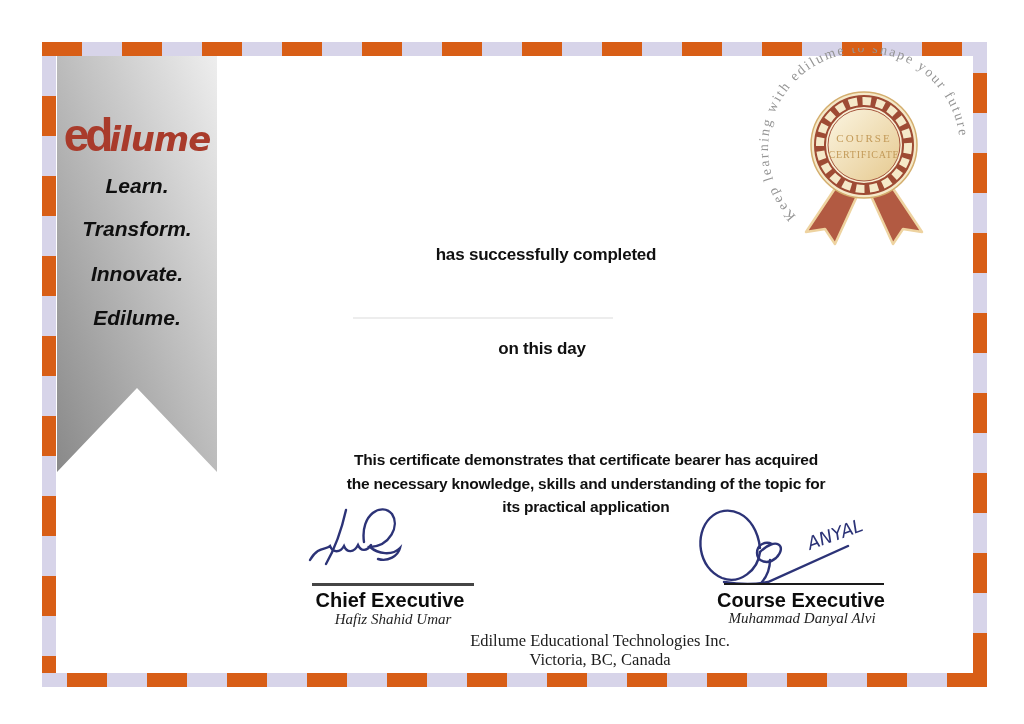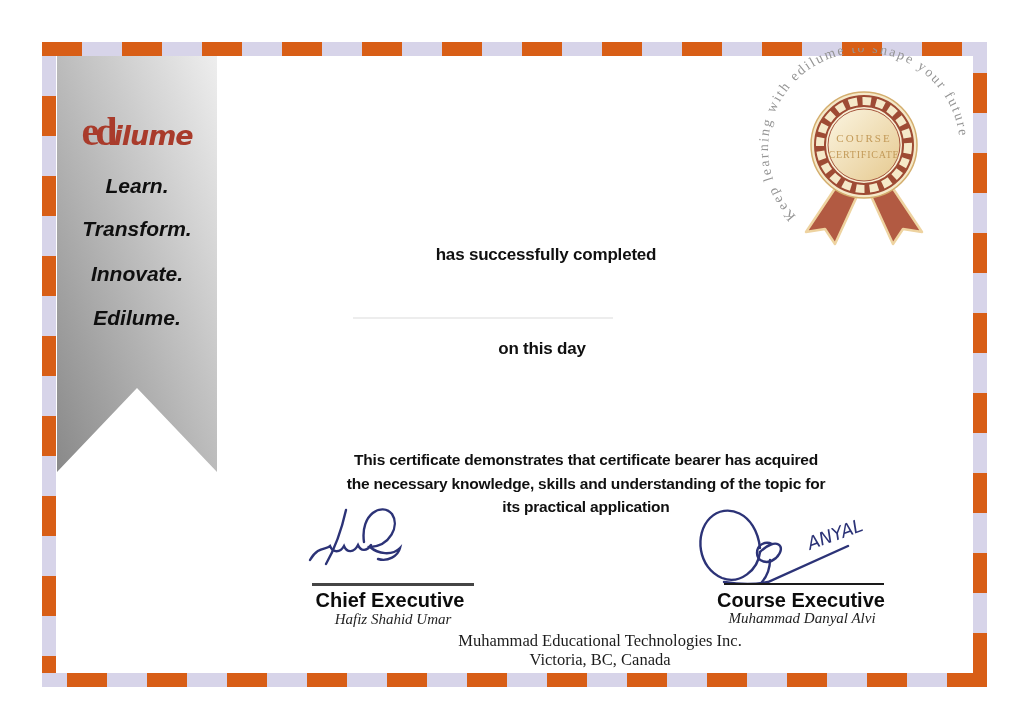--- a/index.html
+++ b/index.html
@@ -20,22 +20,22 @@
   .bd-left{left:42px;top:56px;width:14px;height:617px;
     background:repeating-linear-gradient(180deg,var(--lavender) 0 40px,var(--orange) 40px 80px);}
   .bd-right{left:973px;top:56px;width:14px;height:617px;
     background:repeating-linear-gradient(0deg,var(--orange) 0 40px,var(--lavender) 40px 80px);}
 
   
   .ribbon{position:absolute;left:57px;top:56px;width:160px;height:416px;
     background:linear-gradient(to top right,#898989,#eeeeee);
     clip-path:polygon(0 0,100% 0,100% 100%,50% 79.8%,0 100%);}
   .logo{position:absolute;left:0;top:52px;width:100%;text-align:center;color:var(--brand);white-space:nowrap;}
-  .logo-ed{font-family:Liberation Serif, serif;font-weight:bold;font-size:40px;letter-spacing:-4px;}
-  .logo-rest{font-family:"DejaVu Sans",sans-serif;font-weight:bold;font-style:italic;font-size:27px;letter-spacing:-1px;}
+  .logo-ed{font-family:Liberation Sans, sans-serif;font-weight:bold;font-size:46px;letter-spacing:-4px;}
+  .logo-rest{font-family:"DejaVu Sans",sans-serif;font-weight:bold;font-style:italic;font-size:34px;letter-spacing:-1px;}
   .motto-word{position:absolute;left:0;width:100%;text-align:center;
     font-family:Liberation Sans, sans-serif;font-style:italic;font-weight:600;font-size:21px;color:#0f0f0f;}
   .mw0{top:118px}.mw1{top:161px}.mw2{top:206px}.mw3{top:250px}
 
   
   .badge{position:absolute;left:754px;top:48px;width:220px;height:200px;}
   .arc-text{font-family:"Liberation Serif",serif;font-size:14px;letter-spacing:2px;fill:var(--arcgray);}
   .medal-line{font-family:"Liberation Serif",serif;fill:var(--goldtext);}
 
   
@@ -133,16 +133,16 @@
       <path d="M72 56 C88 40 100 50 88 62 C80 69 69 66 69 57 C69 48 78 45 84 48"></path>
       <path d="M82 64 C82 72 79 80 74 86"></path>
       <path d="M36 86 C56 89 70 88 80 86 L160 50"></path>
     </g>
     <text x="122" y="54" transform="rotate(-20 122 54)" font-family="DejaVu Sans, sans-serif" font-style="italic" font-size="18" fill="#2c3377">ANYAL</text>
   </svg>
   <div class="sig-line sl-right"></div>
   <div class="sig-title st-right">Course Executive</div>
   <div class="sig-name sn-right">Muhammad Danyal Alvi</div>
 
-  <div class="footer-line f-org">Muhammad Educational Technologies Inc.</div>
+  <div class="footer-line f-org">Edilume Educational Technologies Inc.</div>
   <div class="footer-line f-loc">Victoria, BC, Canada</div>
 
 </div>
 
 </body></html>

